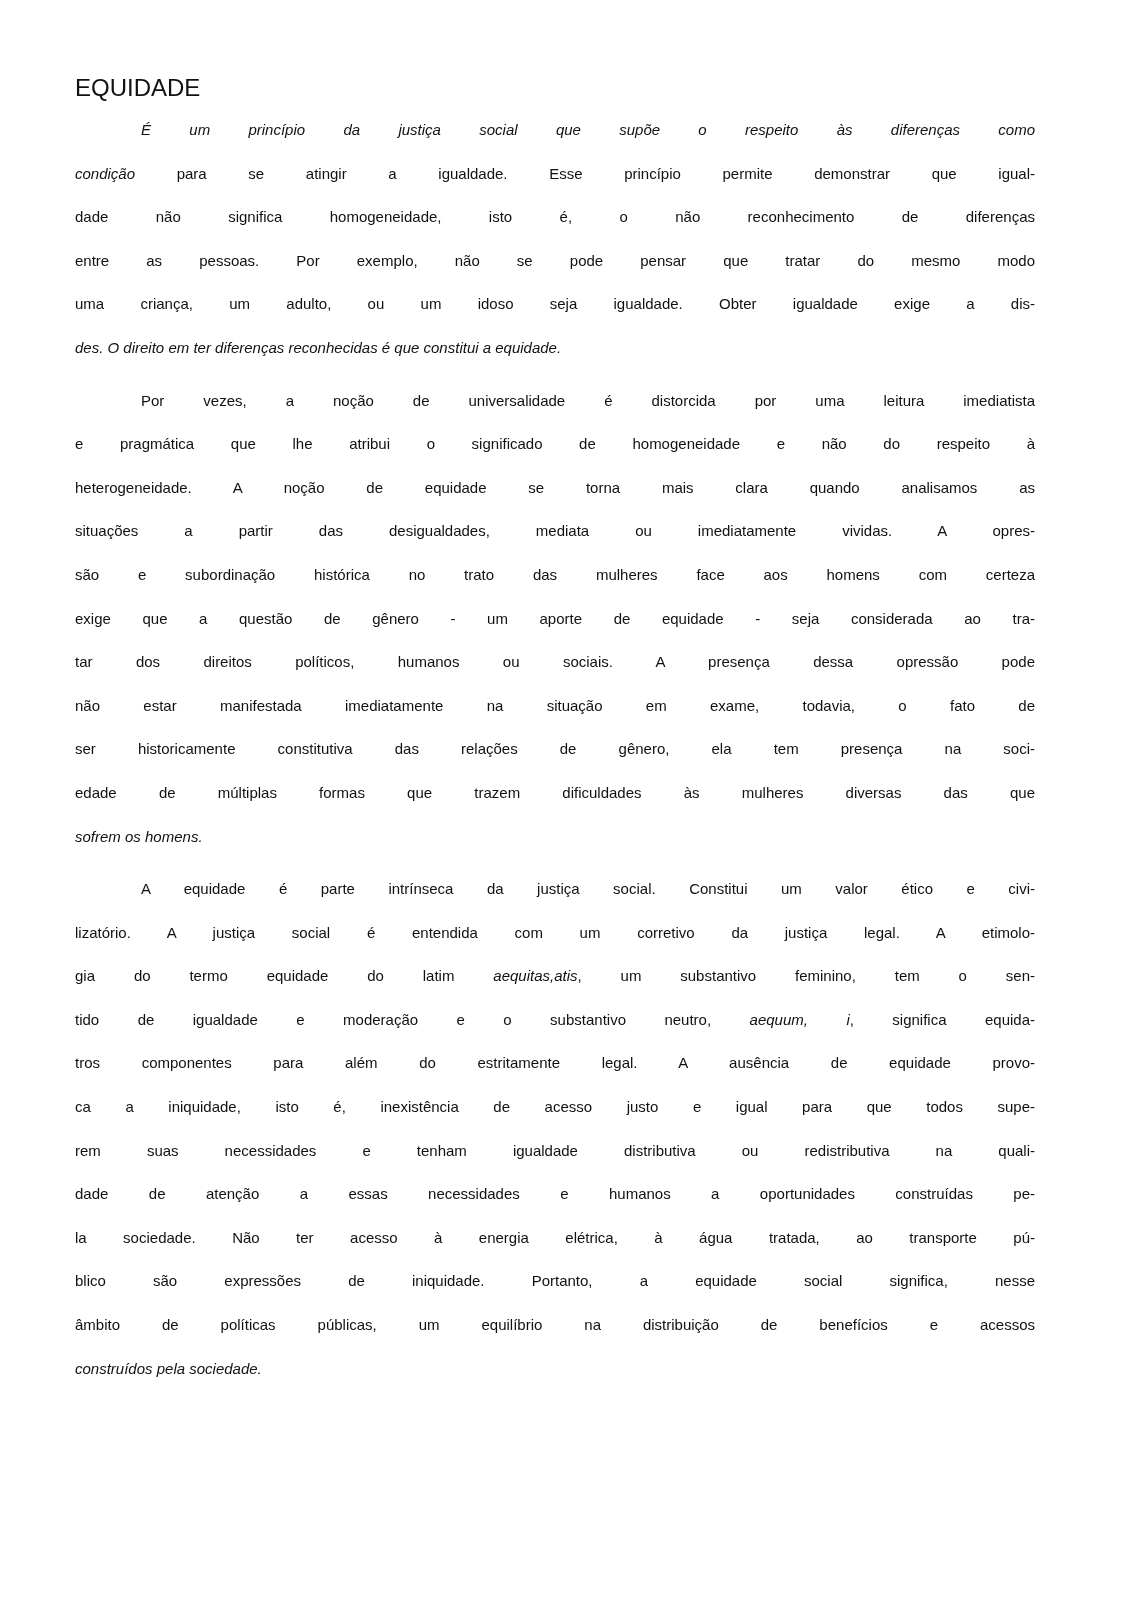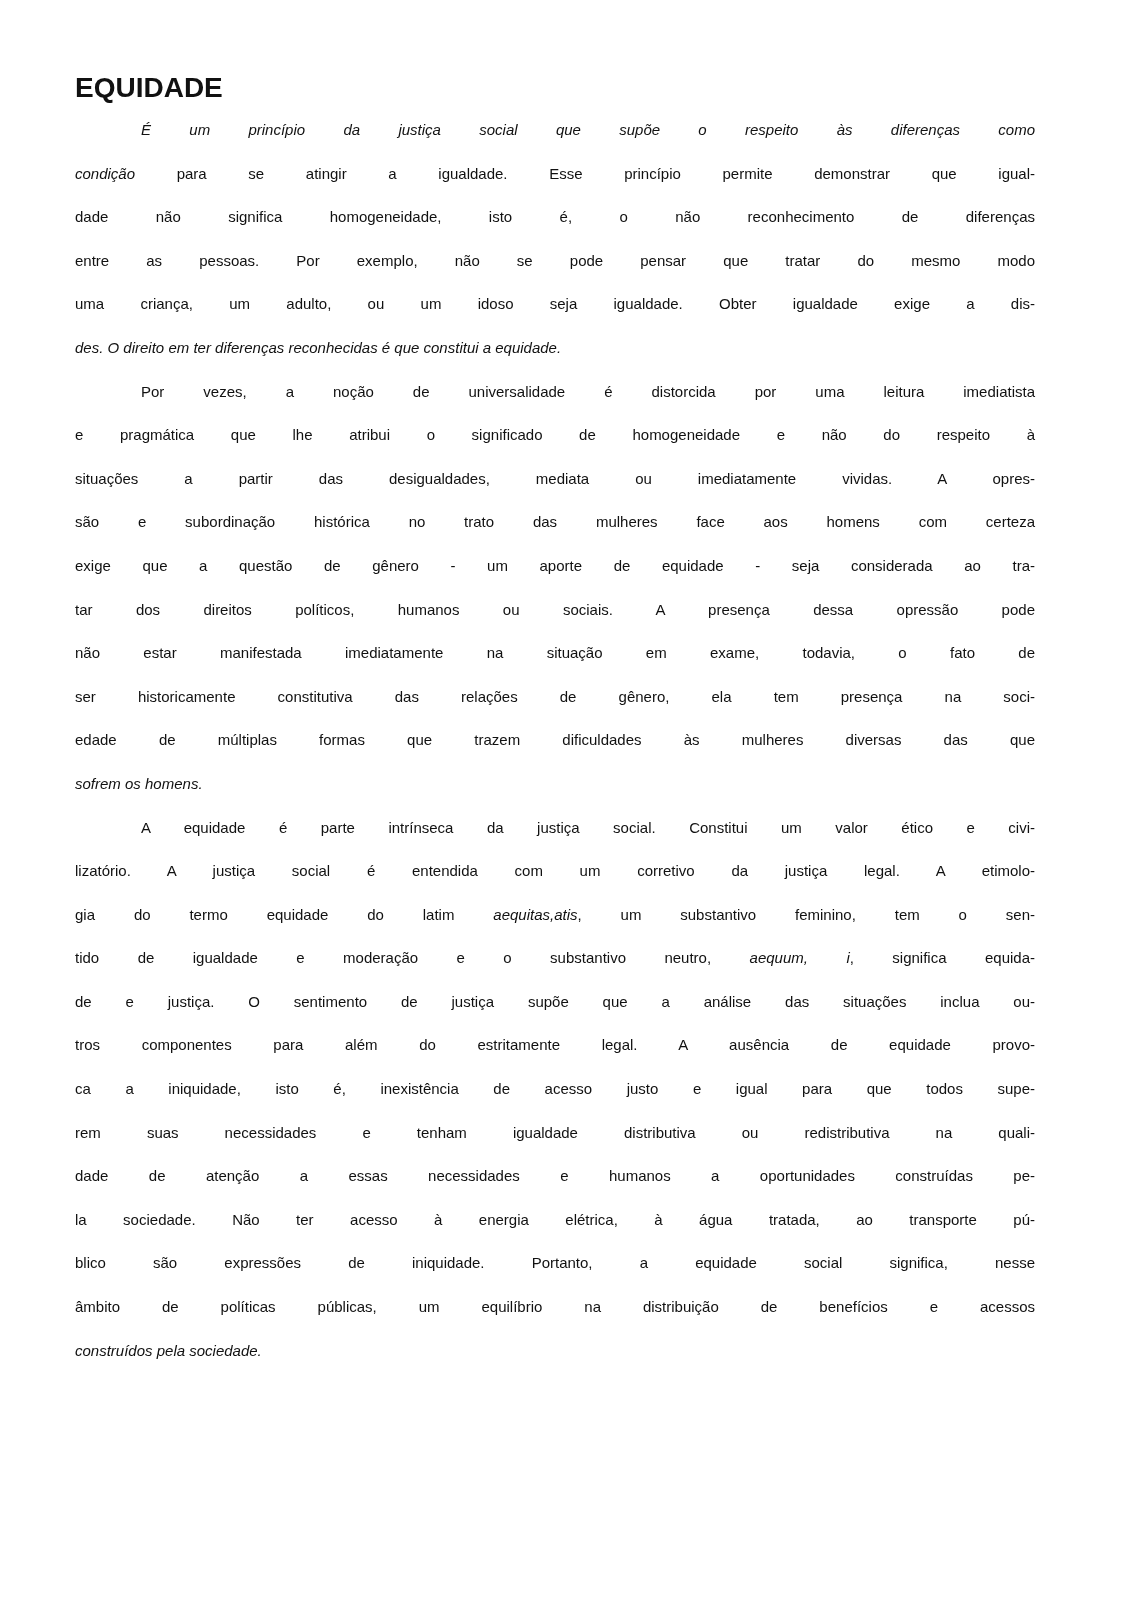--- a/index.html
+++ b/index.html
@@ -1,59 +1,59 @@
 <!DOCTYPE html>
 <html><head>
 <meta charset="utf-8">
 <style>
   html, body { margin: 0; padding: 0; background: #ffffff; }
   body { width: 1131px; height: 1600px; position: relative; overflow: hidden;
          font-family: "Liberation Sans", sans-serif; color: #111111; }
   .page { position: absolute; left: 75px; top: 72px; width: 960px; }
-  .title { font-weight: bold; font-size: 28px; line-height: 32px; margin: 0 0 4px 0; }
+  .title { font-weight: normal; font-size: 24px; line-height: 32px; margin: 0 0 4px 0; }
   .para { margin: 0; }
   .line { font-size: 15px; line-height: 43.6px; height: 43.6px; white-space: nowrap;
           text-align: justify; text-align-last: justify; width: 960px; display: block; }
   .line.last { text-align-last: left; font-style: italic; }
   .line.indent { padding-left: 66px; width: 894px; }
-  .para + .para { }
+  .para + .para { margin-top: 9px; }
   .i { font-style: italic; }
 </style>
 </head>
 <body>
 
 <div class="page">
   <h1 class="title">EQUIDADE</h1>
   <div id="body">
       <div class="para">
         <span class="line indent"><span class="i">É um princípio da justiça social que supõe o respeito às diferenças como</span></span>
         <span class="line"><span class="i">condição</span><span> para se atingir a igualdade. Esse princípio permite demonstrar que igual-</span></span>
         <span class="line"><span>dade não significa homogeneidade, isto é, o não reconhecimento de diferenças</span></span>
         <span class="line"><span>entre as pessoas. Por exemplo, não se pode pensar que tratar do mesmo modo</span></span>
         <span class="line"><span>uma criança, um adulto, ou um idoso seja igualdade. Obter igualdade exige a dis-</span></span>
         <span class="line last"><span>des. O direito em ter diferenças reconhecidas é que constitui a equidade.</span></span>
       </div>
       <div class="para">
         <span class="line indent"><span>Por vezes, a noção de universalidade é distorcida por uma leitura imediatista</span></span>
         <span class="line"><span>e pragmática que lhe atribui o significado de homogeneidade e não do respeito à</span></span>
+        <span class="line"><span>heterogeneidade. A noção de equidade se torna mais clara quando analisamos as</span></span>
         <span class="line"><span>situações a partir das desigualdades, mediata ou imediatamente vividas. A opres-</span></span>
         <span class="line"><span>são e subordinação histórica no trato das mulheres face aos homens com certeza</span></span>
         <span class="line"><span>exige que a questão de gênero - um aporte de equidade - seja considerada ao tra-</span></span>
         <span class="line"><span>tar dos direitos políticos, humanos ou sociais. A presença dessa opressão pode</span></span>
         <span class="line"><span>não estar manifestada imediatamente na situação em exame, todavia, o fato de</span></span>
         <span class="line"><span>ser historicamente constitutiva das relações de gênero, ela tem presença na soci-</span></span>
         <span class="line"><span>edade de múltiplas formas que trazem dificuldades às mulheres diversas das que</span></span>
         <span class="line last"><span>sofrem os homens.</span></span>
       </div>
       <div class="para">
         <span class="line indent"><span>A equidade é parte intrínseca da justiça social. Constitui um valor ético e civi-</span></span>
         <span class="line"><span>lizatório. A justiça social é entendida com um corretivo da justiça legal. A etimolo-</span></span>
         <span class="line"><span>gia do termo equidade do latim </span><span class="i">aequitas,atis</span><span>, um substantivo feminino, tem o sen-</span></span>
         <span class="line"><span>tido de igualdade e moderação e o substantivo neutro, </span><span class="i">aequum, i</span><span>, significa equida-</span></span>
-        <span class="line"><span>de e justiça. O sentimento de justiça supõe que a análise das situações inclua ou-</span></span>
         <span class="line"><span>tros componentes para além do estritamente legal. A ausência de equidade provo-</span></span>
         <span class="line"><span>ca a iniquidade, isto é, inexistência de acesso justo e igual para que todos supe-</span></span>
         <span class="line"><span>rem suas necessidades e tenham igualdade distributiva ou redistributiva na quali-</span></span>
         <span class="line"><span>dade de atenção a essas necessidades e humanos a oportunidades construídas pe-</span></span>
         <span class="line"><span>la sociedade. Não ter acesso à energia elétrica, à água tratada, ao transporte pú-</span></span>
         <span class="line"><span>blico são expressões de iniquidade. Portanto, a equidade social significa, nesse</span></span>
         <span class="line"><span>âmbito de políticas públicas, um equilíbrio na distribuição de benefícios e acessos</span></span>
         <span class="line last"><span>construídos pela sociedade.</span></span>
       </div>
     </div>

